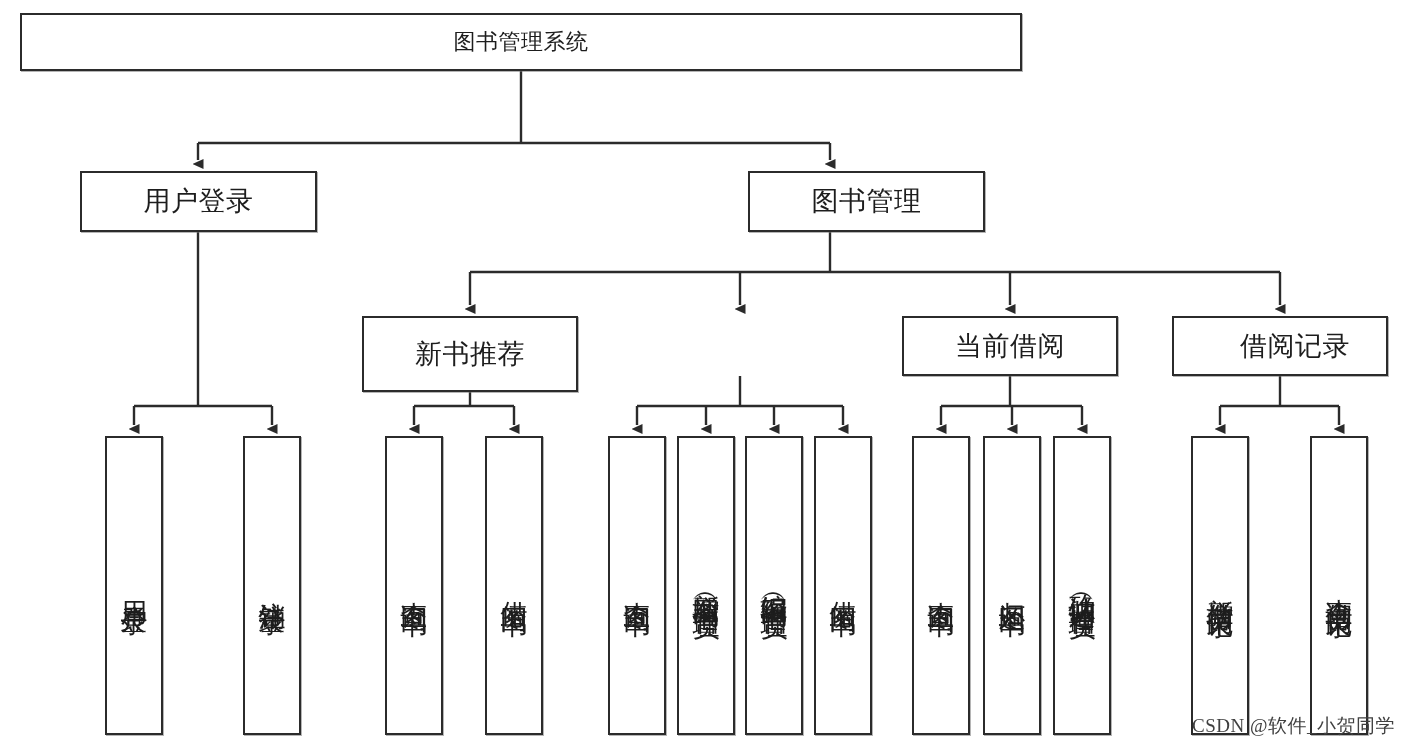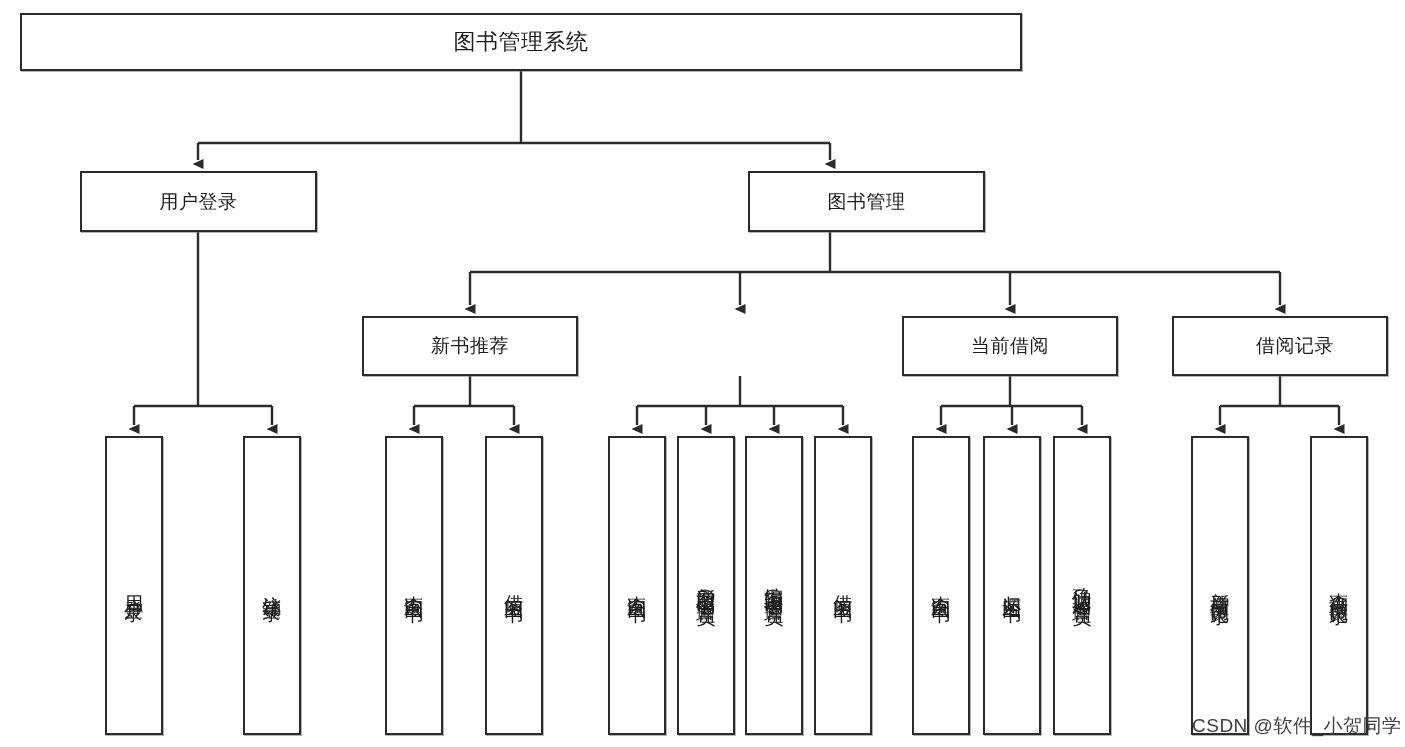--- a/index.html
+++ b/index.html
@@ -5,21 +5,21 @@
   html, body {
     margin: 0;
     padding: 0;
     background: #ffffff;
   }
   #canvas {
     position: relative;
     width: 1405px;
     height: 747px;
     background: #ffffff;
-    font-family: Liberation Sans, sans-serif;
+    font-family: Liberation Serif, serif;
     overflow: hidden;
   }
   #edges {
     position: absolute;
     left: 0;
     top: 0;
     width: 1405px;
     height: 747px;
   }
   .node {
@@ -27,21 +27,21 @@
     box-sizing: border-box;
     background: #ffffff;
     border: 2px solid #2b2b2b;
     display: flex;
     align-items: center;
     justify-content: center;
     box-shadow: 1px 1px 0 rgba(120,120,120,0.55);
   }
   .node .label {
     color: #1d1d1d;
-    font-size: 19px;
+    font-size: 27px;
     line-height: 1.12;
     letter-spacing: 0.5px;
     text-align: center;
     white-space: pre;
   }
   .node.vertical .label {
     writing-mode: vertical-rl;
     text-orientation: upright;
     letter-spacing: 3px;
     white-space: normal;
@@ -128,21 +128,21 @@
     <span class="label">图书管理系统</span>
   </div>
 
   <div class="node" style="left:80px; top:171px; width:237px; height:61px;">
     <span class="label">用户登录</span>
   </div>
   <div class="node" style="left:748px; top:171px; width:237px; height:61px;">
     <span class="label">图书管理</span>
   </div>
 
-  <div class="node" style="left:362px; top:316px; width:216px; height:60px;">
+  <div class="node" style="left:362px; top:316px; width:216px; height:76px;">
     <span class="label">新书推荐</span>
   </div>
   <div class="node" style="left:902px; top:316px; width:216px; height:60px;">
     <span class="label">当前借阅</span>
   </div>
   <div class="node" style="left:1172px; top:316px; width:216px; height:60px;padding-left:30px;">
     <span class="label">借阅记录</span>
   </div>
 
   <div class="node vertical" style="left:105px; top:436px; width:58px; height:299px;">

